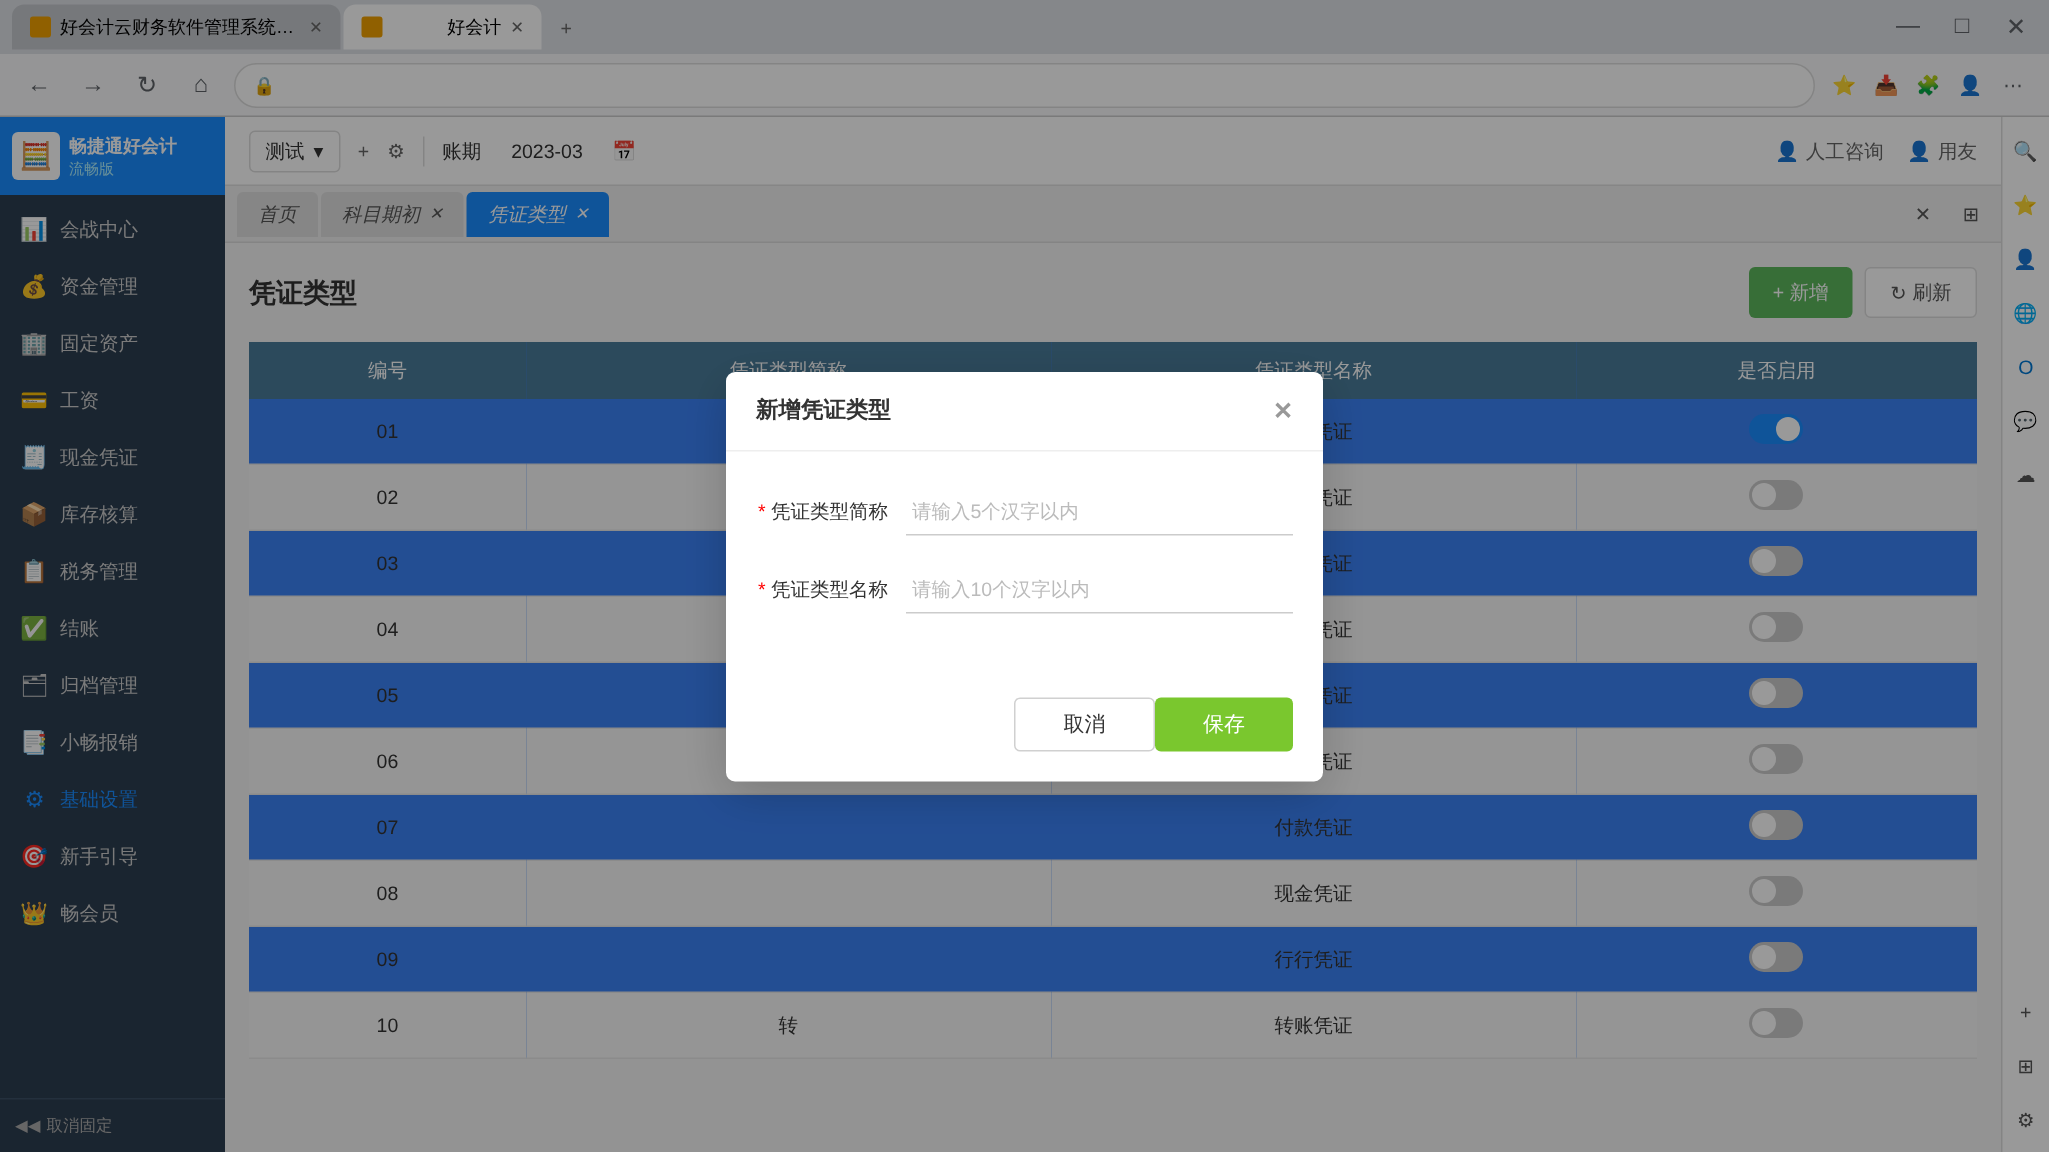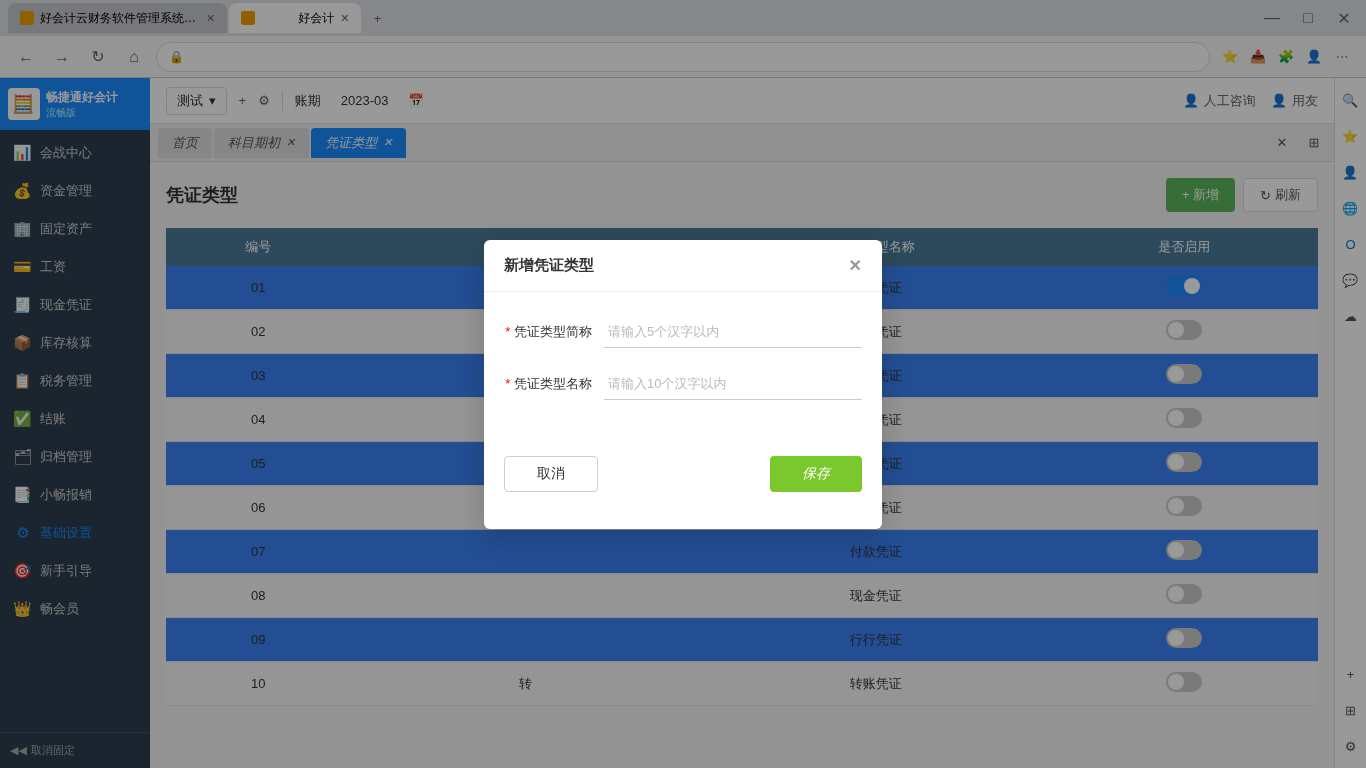--- a/index.html
+++ b/index.html
@@ -88,23 +88,23 @@
     .modal-overlay { position: fixed; top: 0; left: 0; width: 100%; height: 100%; background: rgba(0,0,0,0.4); z-index: 1000; display: flex; align-items: center; justify-content: center; }
     .modal { background: #fff; border-radius: 6px; width: 398px; box-shadow: 0 8px 32px rgba(0,0,0,0.2); overflow: hidden; }
     .modal-header { padding: 16px 20px; font-size: 15px; font-weight: 600; color: #333; border-bottom: 1px solid #eee; display: flex; align-items: center; justify-content: space-between; }
     .modal-close { cursor: pointer; color: #999; font-size: 16px; }
     .modal-body { padding: 24px 20px; }
     .form-row { display: flex; align-items: center; margin-bottom: 20px; }
     .form-label { width: 100px; font-size: 13px; color: #333; text-align: right; padding-right: 12px; flex-shrink: 0; }
     .form-label::before { content: '* '; color: #f00; }
     .form-input { flex: 1; height: 32px; border: none; border-bottom: 1px solid #ccc; outline: none; font-size: 13px; color: #333; padding: 0 4px; }
     .form-input::placeholder { color: #bbb; }
-    .modal-footer { padding: 12px 20px 37px; display: flex; justify-content: space-between; gap: 20px; }
+    .modal-footer { padding: 12px 20px 20px; display: flex; justify-content: flex-end; }
     .btn-cancel { padding: 8px 32px; border: 1px solid #d0d0d0; background: #fff; border-radius: 4px; cursor: pointer; font-size: 14px; color: #333; }
-    .btn-save { padding: 8px 32px; background: #7ac72e; color: #fff; border: none; border-radius: 4px; cursor: pointer; font-size: 14px; font-style: italic; }
+    .btn-save { padding: 8px 32px; background: #7ac72e; color: #fff; border: none; border-radius: 4px; cursor: pointer; font-size: 14px; }
   </style>
 </head>
 <body>
 
 <div class="browser-chrome">
   <div class="tab-bar">
     <div class="tab inactive" style="background:#c5c8cd;">
       <div class="tab-favicon orange"></div>
       <span style="font-size:12px;max-width:160px;overflow:hidden;white-space:nowrap;text-overflow:ellipsis;">好会计云财务软件管理系统_会计</span>
       <span class="tab-close">✕</span>

